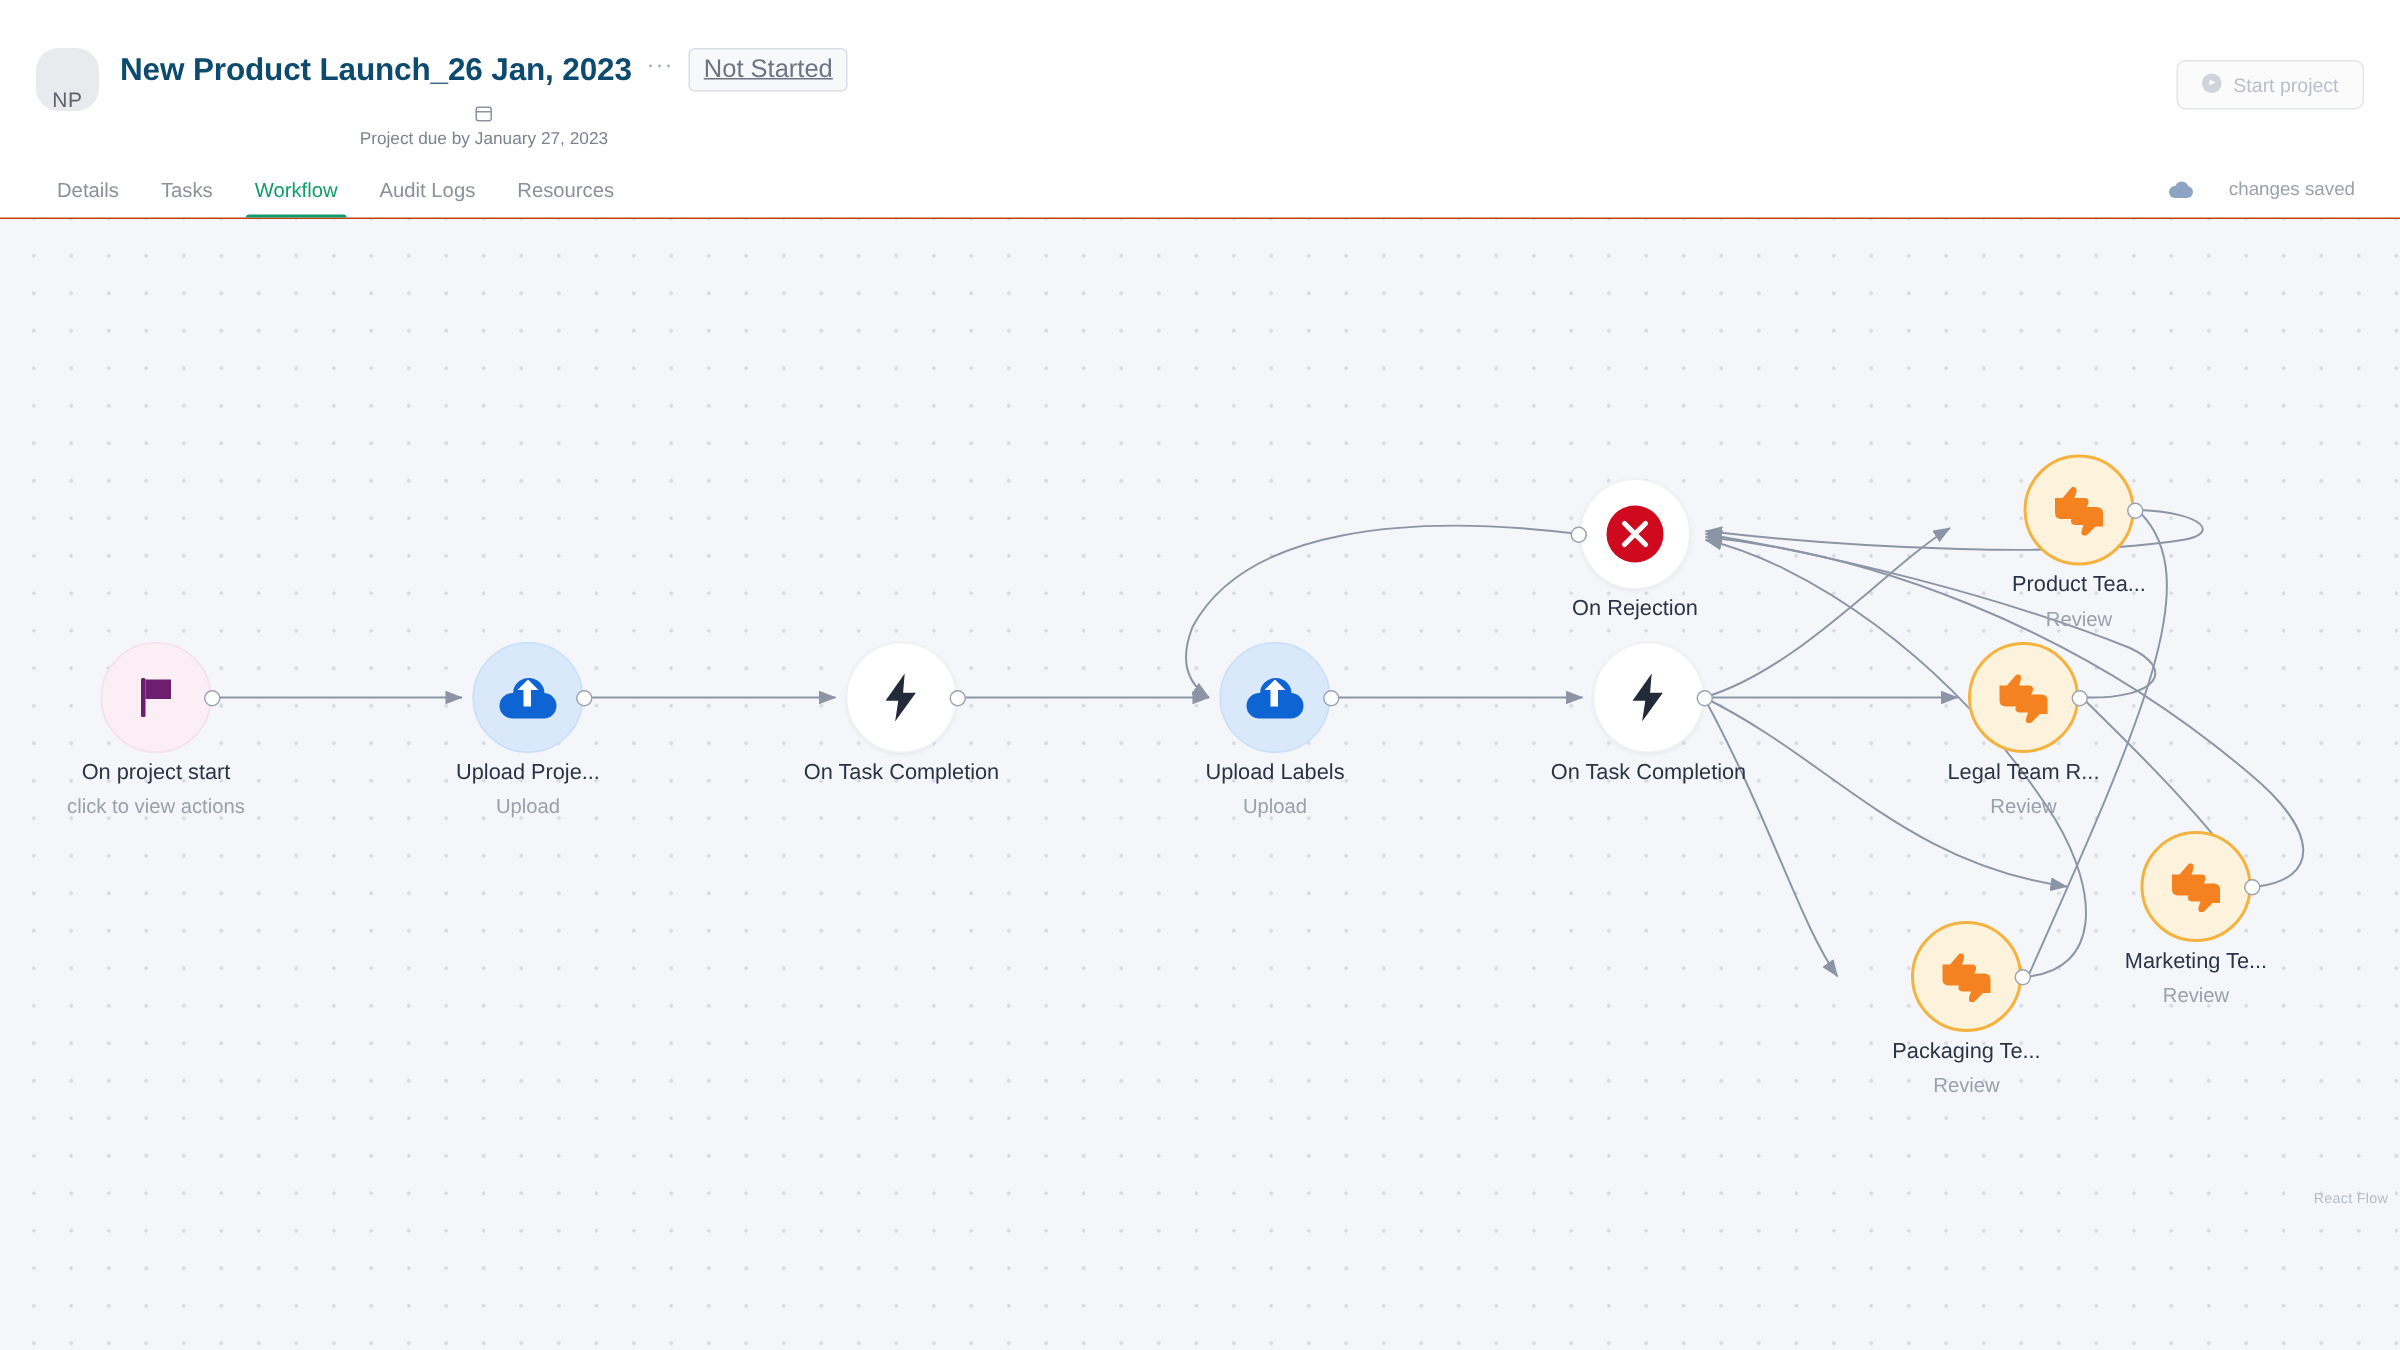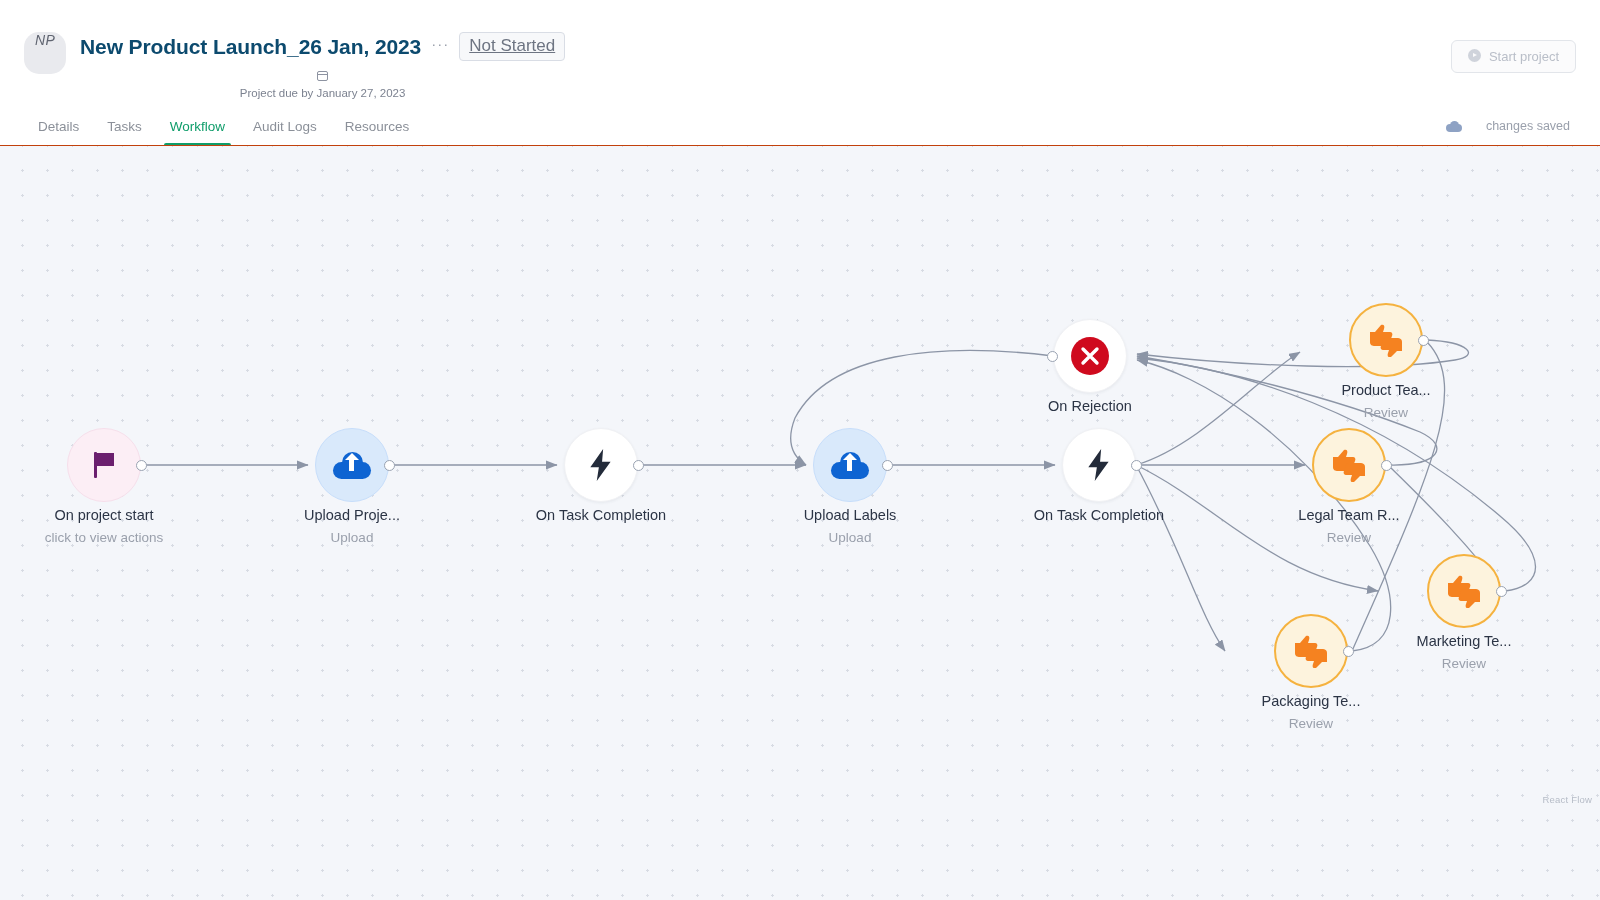--- a/index.html
+++ b/index.html
@@ -11,22 +11,22 @@
   }
 
   
   .header {
     position: absolute; left: 0; top: 0; width: 1600px; height: 104px;
     background: #ffffff;
   }
   .hdr-inner { position: absolute; left: 24px; top: 32px; display: flex; align-items: flex-start; }
   .avatar {
     width: 42px; height: 42px; border-radius: 15px; background: #e9eaee;
-    display: flex; align-items: flex-start; justify-content: center;
-    color: #5f6470; font-size: 14px; letter-spacing: .4px; font-style: italic;
+    display: flex; align-items: flex-end; justify-content: center;
+    color: #5f6470; font-size: 14px; letter-spacing: .4px;
   }
   .hdr-text { margin-left: 14px; padding-top: 0px; }
   .title-row { display: flex; align-items: center; gap: 10px; }
   .proj-title { font-size: 21px; color: #0c4a6e; font-weight: 700; letter-spacing: -.1px; }
   .dots-btn { color: #9aa0ac; font-size: 15px; letter-spacing: 1px; cursor: pointer; line-height: 10px; padding-bottom:6px;}
   .badge {
     border: 1px solid #d9dde5; border-radius: 4px; background: #f7f8fa;
     color: #6d7482; font-size: 17px; padding: 3px 9px 4px 9px; white-space: nowrap; text-decoration: underline;
   }
   .due-row { display: flex; align-items: center; gap: 6px; margin-top: 8px; flex-direction: column; }

